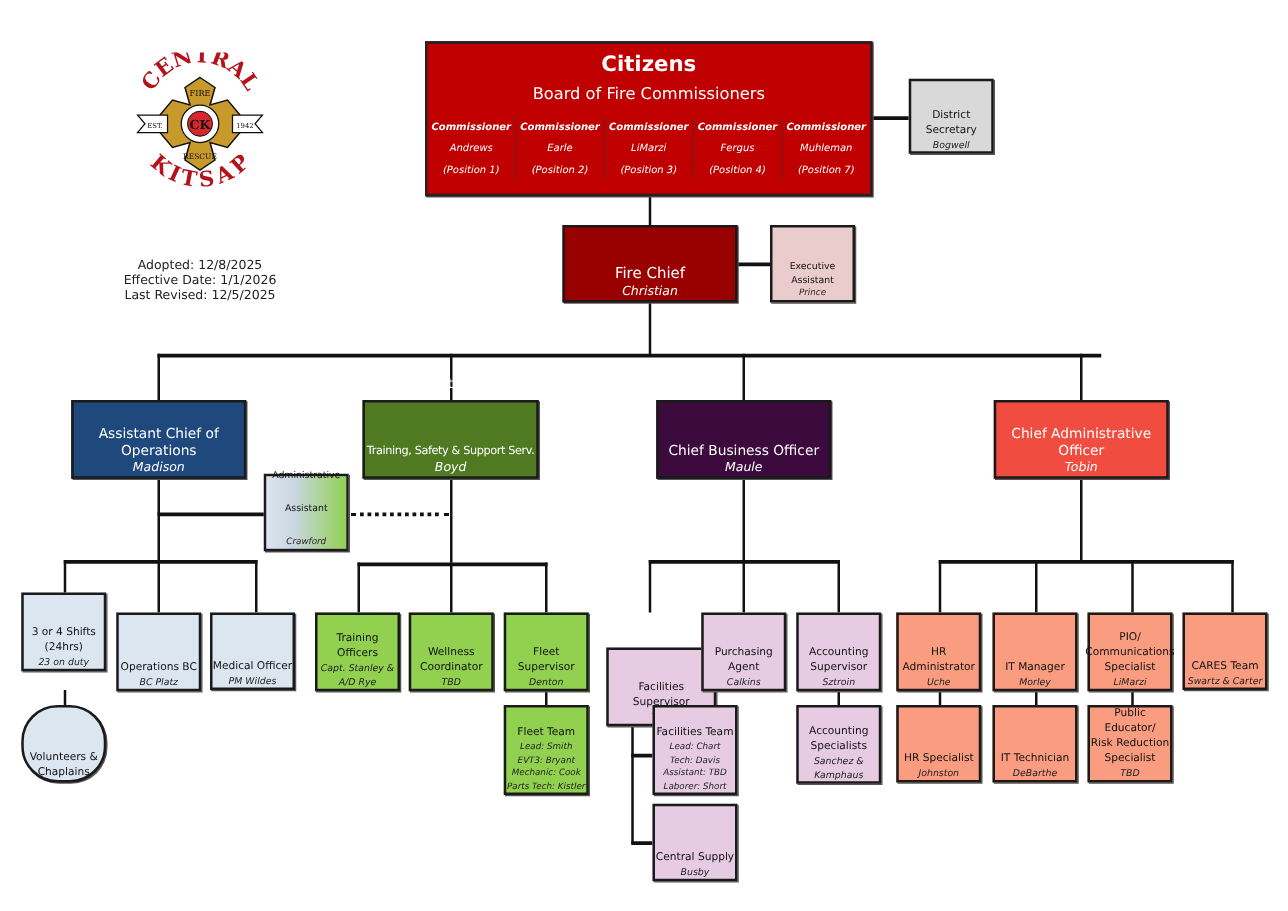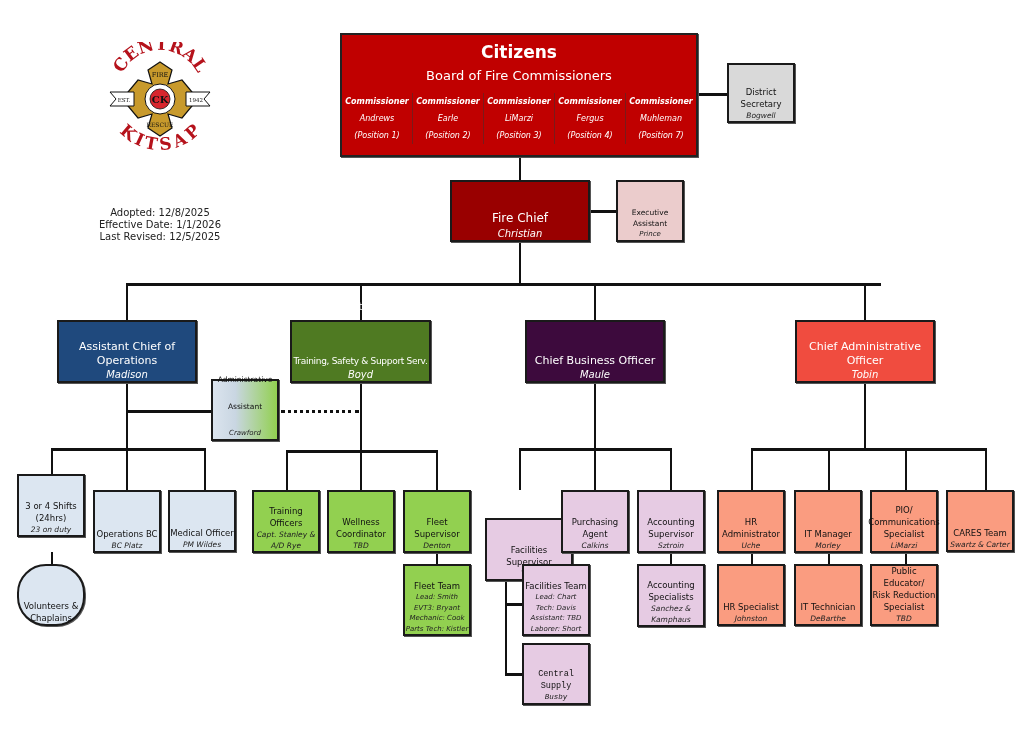--- a/index.html
+++ b/index.html
@@ -274,21 +274,21 @@
   <span class="t">Supervisor</span>
   <span class="n">Sztroin</span>
 </div>
 <div class="box pink" style="left:522px; top:564px; width:68px; height:72px;">
   <span class="t">Facilities Team</span>
   <span class="n" style="font-size:7px; line-height:10.5px;">Lead: Chart</span>
   <span class="n" style="font-size:7px; line-height:10.5px;">Tech: Davis</span>
   <span class="n" style="font-size:7px; line-height:10.5px;">Assistant: TBD</span>
   <span class="n" style="font-size:7px; line-height:10.5px;">Laborer: Short</span>
 </div>
-<div class="box pink" style="left:522px; top:643px; width:68px; height:62px;font-family:Liberation Mono, monospace;">
+<div class="box pink" style="left:522px; top:643px; width:68px; height:62px;">
   <span class="t">Central Supply</span>
   <span class="n">Busby</span>
 </div>
 <div class="box pink" style="left:637px; top:564px; width:68px; height:63px;">
   <span class="t">Accounting</span>
   <span class="t">Specialists</span>
   <span class="n">Sanchez &amp;</span>
   <span class="n">Kamphaus</span>
 </div>
 

